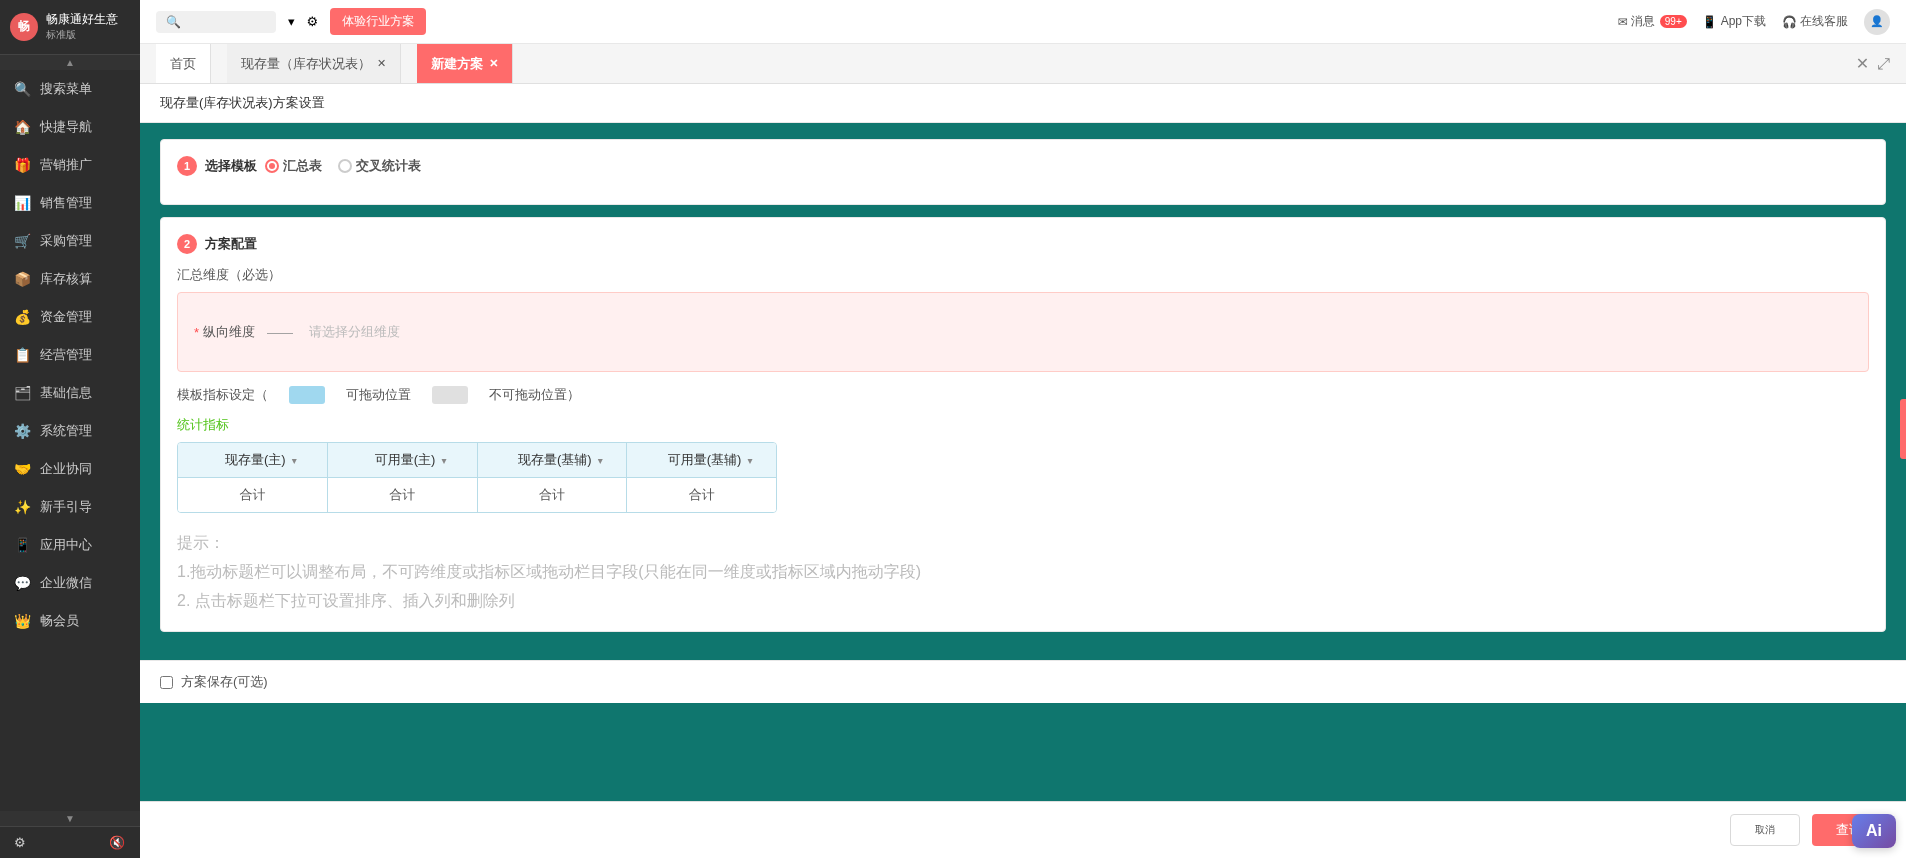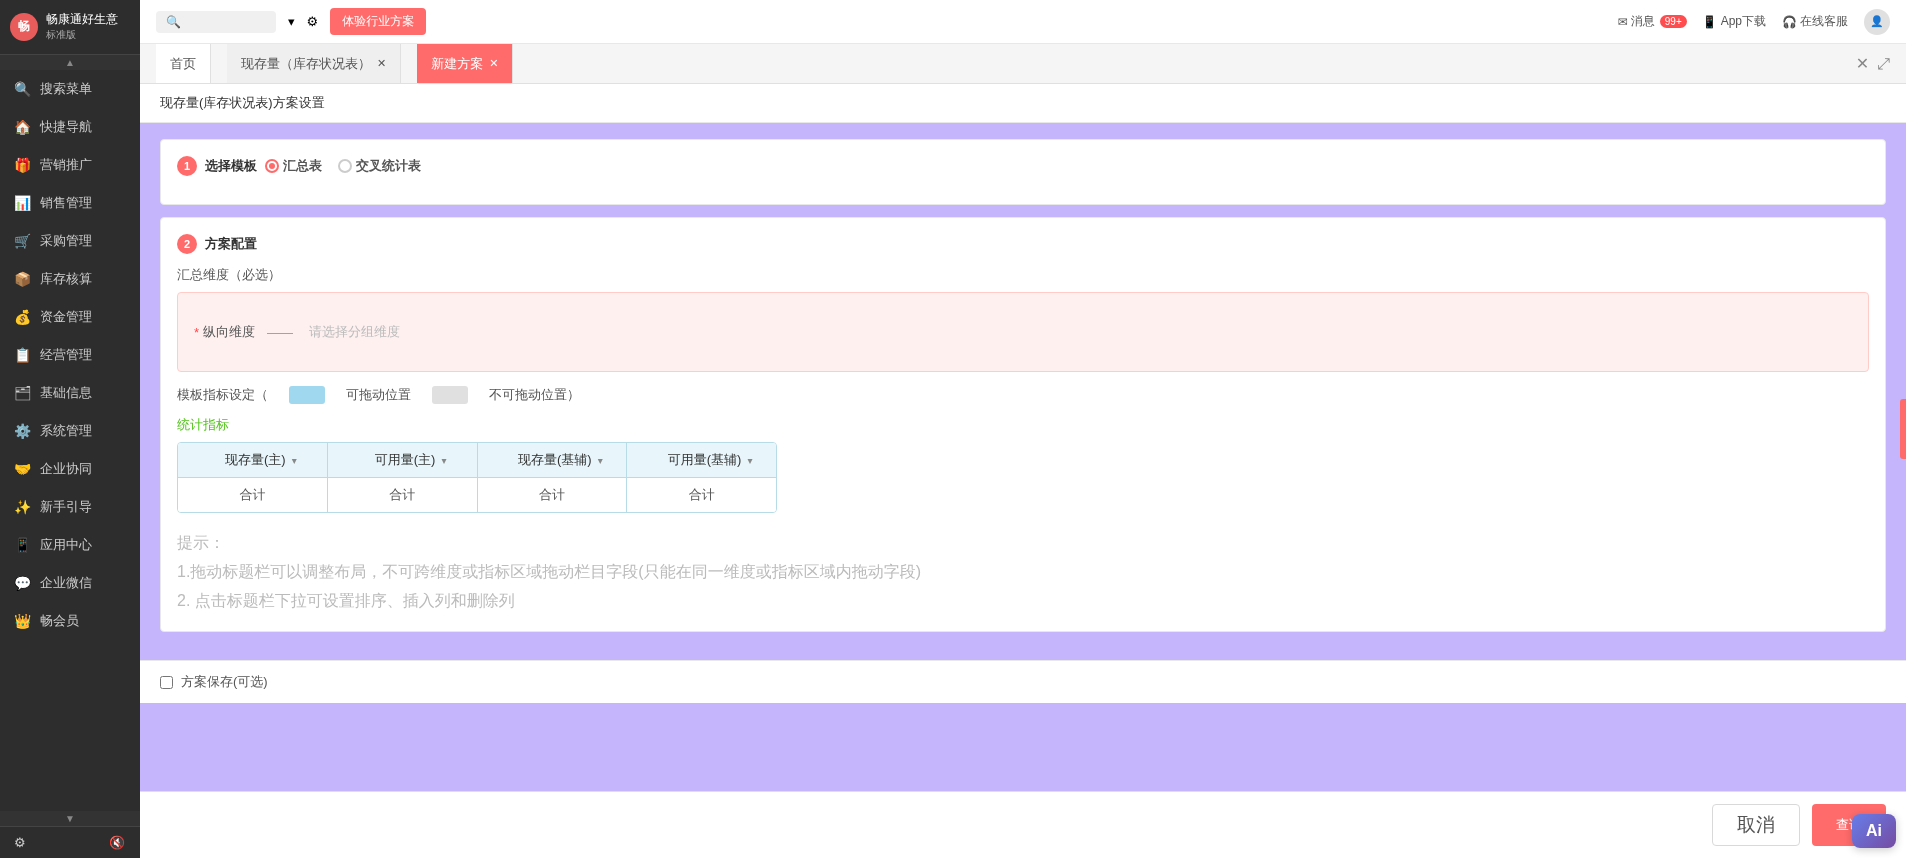--- a/index.html
+++ b/index.html
@@ -98,33 +98,33 @@
     }
     .tab {
       display: flex; align-items: center; gap: 6px;
       padding: 8px 14px;
       cursor: pointer; color: #555; font-size: 13px;
       border-right: 1px solid #e0e0e0;
       background: #efefef;
       height: 100%;
     }
     .tab.active {
-      background: #ff6b6b; color: #fff;
+      background: #ff6b6b; color: #fff; font-weight: bold;
     }
     .tab-home { background: #fff; }
     .tab-close { font-size: 11px; cursor: pointer; }
     .tabbar-actions { margin-left: auto; display: flex; gap: 8px; }
     .tabbar-action-btn { background: none; border: none; cursor: pointer; font-size: 16px; color: #888; }
 
     
     .page-content {
       flex: 1;
       overflow-y: auto;
       padding: 0;
-      background: #c4b5fd;
+      background: #0f766e;
     }
     .page-header {
       background: #fff;
       padding: 10px 20px;
       font-size: 13px;
       color: #333;
       border-bottom: 1px solid #e8e8e8;
     }
     .page-body {
       padding: 16px 20px;
@@ -248,21 +248,21 @@
     .footer-bar {
       background: #fff;
       border-top: 1px solid #e0e0e0;
       padding: 12px 20px;
       display: flex; justify-content: flex-end; gap: 12px;
       flex-shrink: 0;
     }
     .btn-cancel {
       background: #fff; border: 1px solid #d9d9d9;
       border-radius: 4px; padding: 7px 24px;
-      cursor: pointer; font-size: 19px; color: #555;
+      cursor: pointer; font-size: 10px; color: #555;
     }
     .btn-query {
       background: #ff6b6b; border: none;
       border-radius: 4px; padding: 7px 24px;
       cursor: pointer; font-size: 13px; color: #fff;
     }
 
     
     .right-handle {
       position: fixed; right: 0; top: 50%; transform: translateY(-50%);

